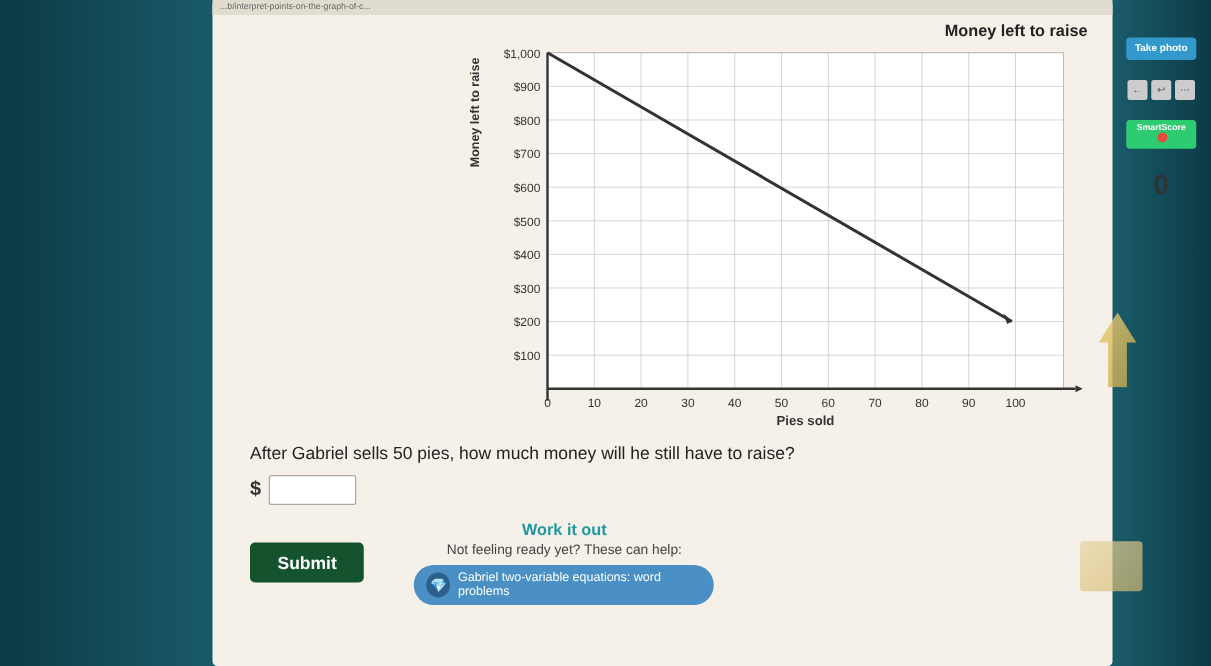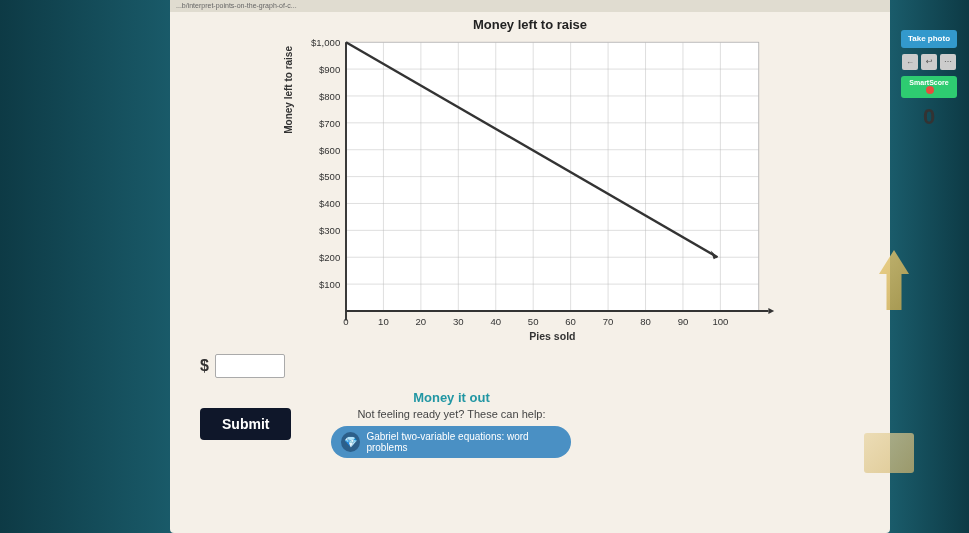--- a/index.html
+++ b/index.html
@@ -59,21 +59,21 @@
     
     .right-panel {
       position: absolute;
       right: 5px;
       top: 30px;
       width: 70px;
       z-index: 3;
       display: flex;
       flex-direction: column;
       align-items: center;
-      gap: 6px;
+      gap: 16px;
     }
 
     .btn-take-photo {
       background: #3399cc;
       color: white;
       font-size: 8px;
       font-weight: bold;
       padding: 4px 6px;
       border-radius: 3px;
       text-align: center;
@@ -121,21 +121,21 @@
       color: #333;
       font-size: 22px;
       font-weight: bold;
     }
 
     
     .chart-container {
       margin-top: 2px;
       display: flex;
       flex-direction: column;
-      align-items: center;
+      align-items: flex-end;
     }
 
     .chart-title {
       font-size: 13px;
       font-weight: bold;
       color: #222;
       margin-bottom: 4px;
       text-align: center;
     }
 
@@ -197,21 +197,21 @@
       width: 70px;
       height: 24px;
       border: 1px solid #aaa;
       background: white;
       border-radius: 2px;
       font-size: 13px;
       padding: 2px 4px;
     }
 
     .submit-btn {
-      background: #0f172a;
+      background: #14532d;
       color: white;
       font-size: 14px;
       font-weight: bold;
       padding: 8px 22px;
       border: none;
       border-radius: 4px;
       cursor: pointer;
     }
 
     .work-it-out-title {
@@ -360,31 +360,32 @@
           <line x1="50" y1="5" x2="437" y2="229" stroke="#333" stroke-width="2.5"></line>
 
           <polygon points="437,229 430,222 433,231" fill="#333"></polygon>
 
         </svg>
       </div>
     </div>
   </div>
 
   <div class="question-section">
+    <p class="question-text">After Gabriel sells 50 pies, how much money will he still have to raise?</p>
 
     <div class="answer-row">
       <span class="dollar-label">$</span>
       <input class="answer-input" type="text" style="">
     </div>
 
     <div style="display:flex; align-items:center; gap:40px;">
       <button class="submit-btn">Submit</button>
 
       <div class="work-it-section">
-        <div class="work-it-out-title">Money it out</div>
+        <div class="work-it-out-title">Work it out</div>
         <div class="not-feeling-text">Not feeling ready yet? These can help:</div>
         <div class="evaluate-btn">
           <div class="eval-icon">💎</div>
           <span>Gabriel two-variable equations: word problems</span>
         </div>
       </div>
     </div>
   </div>
 
 </div>

